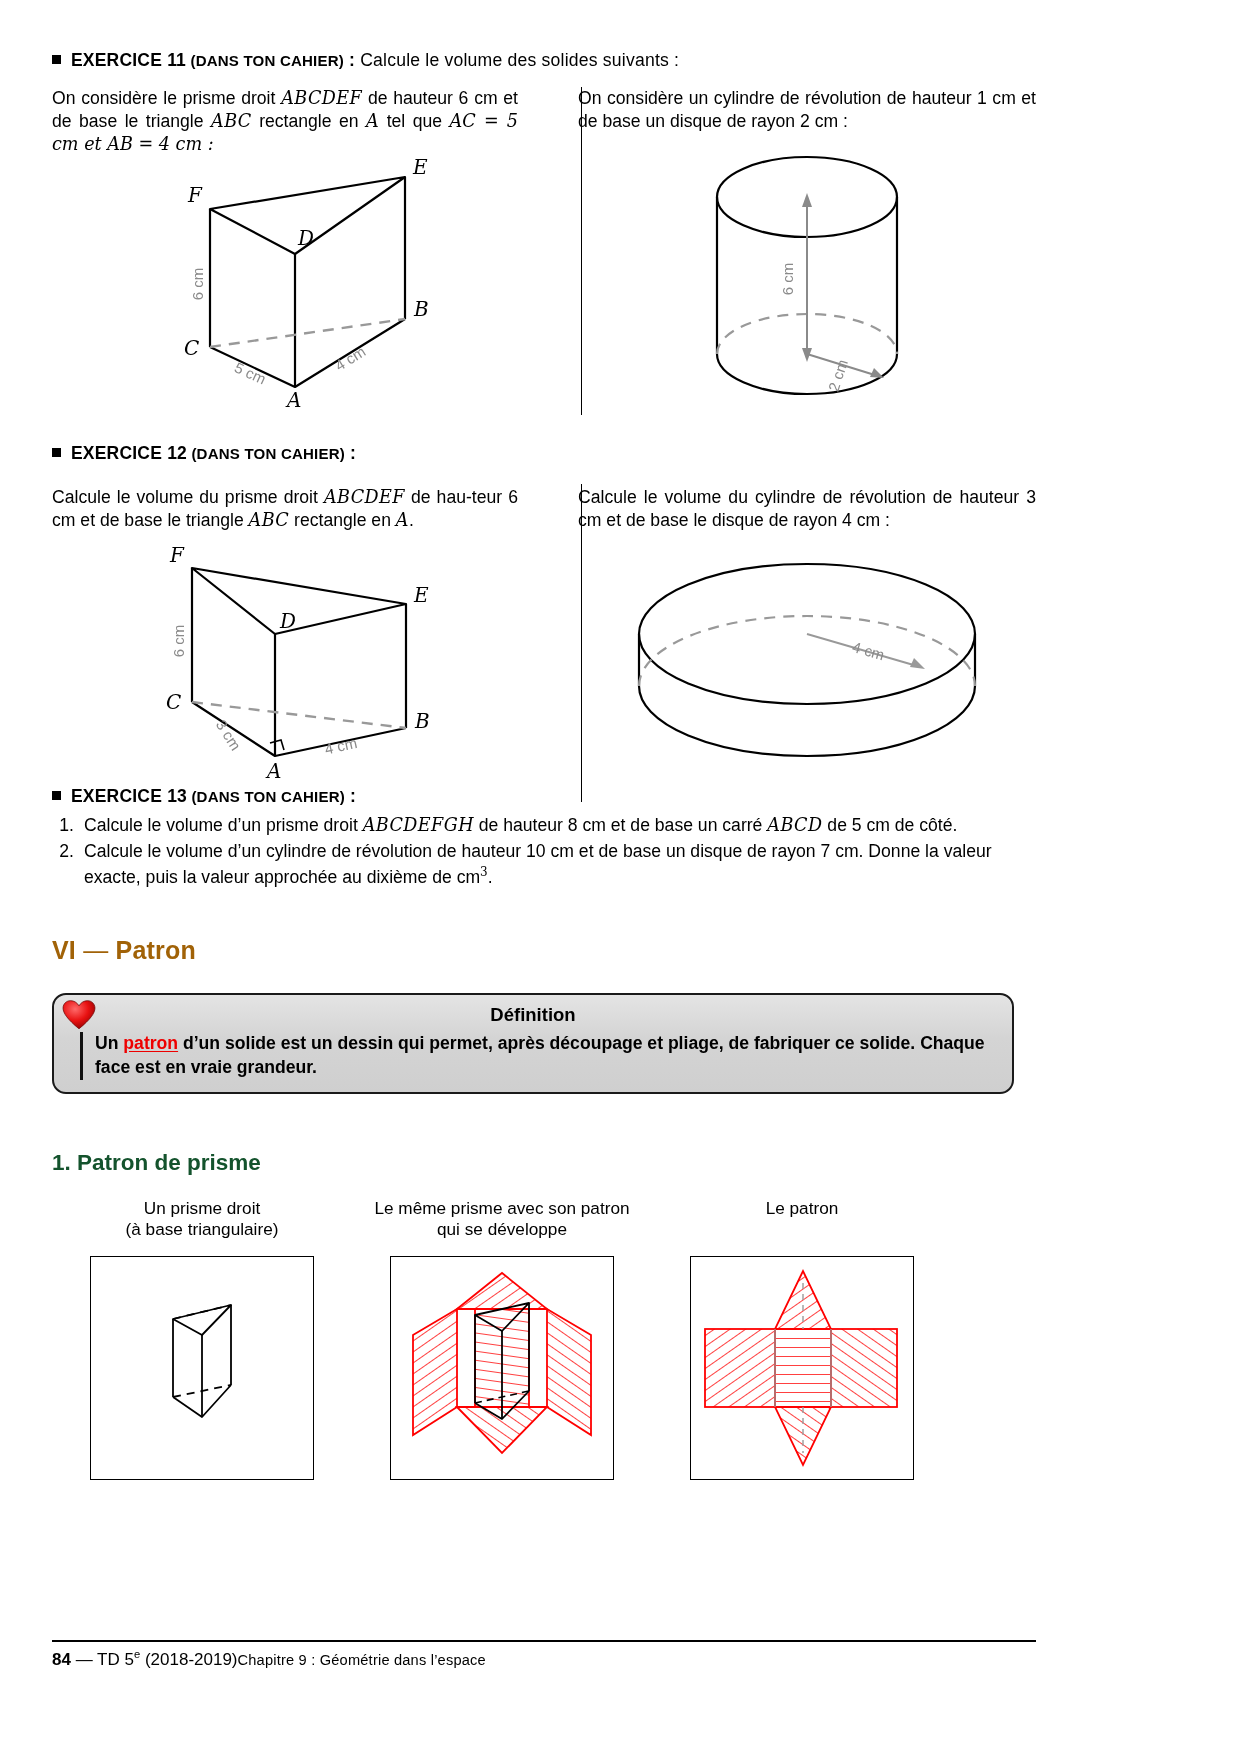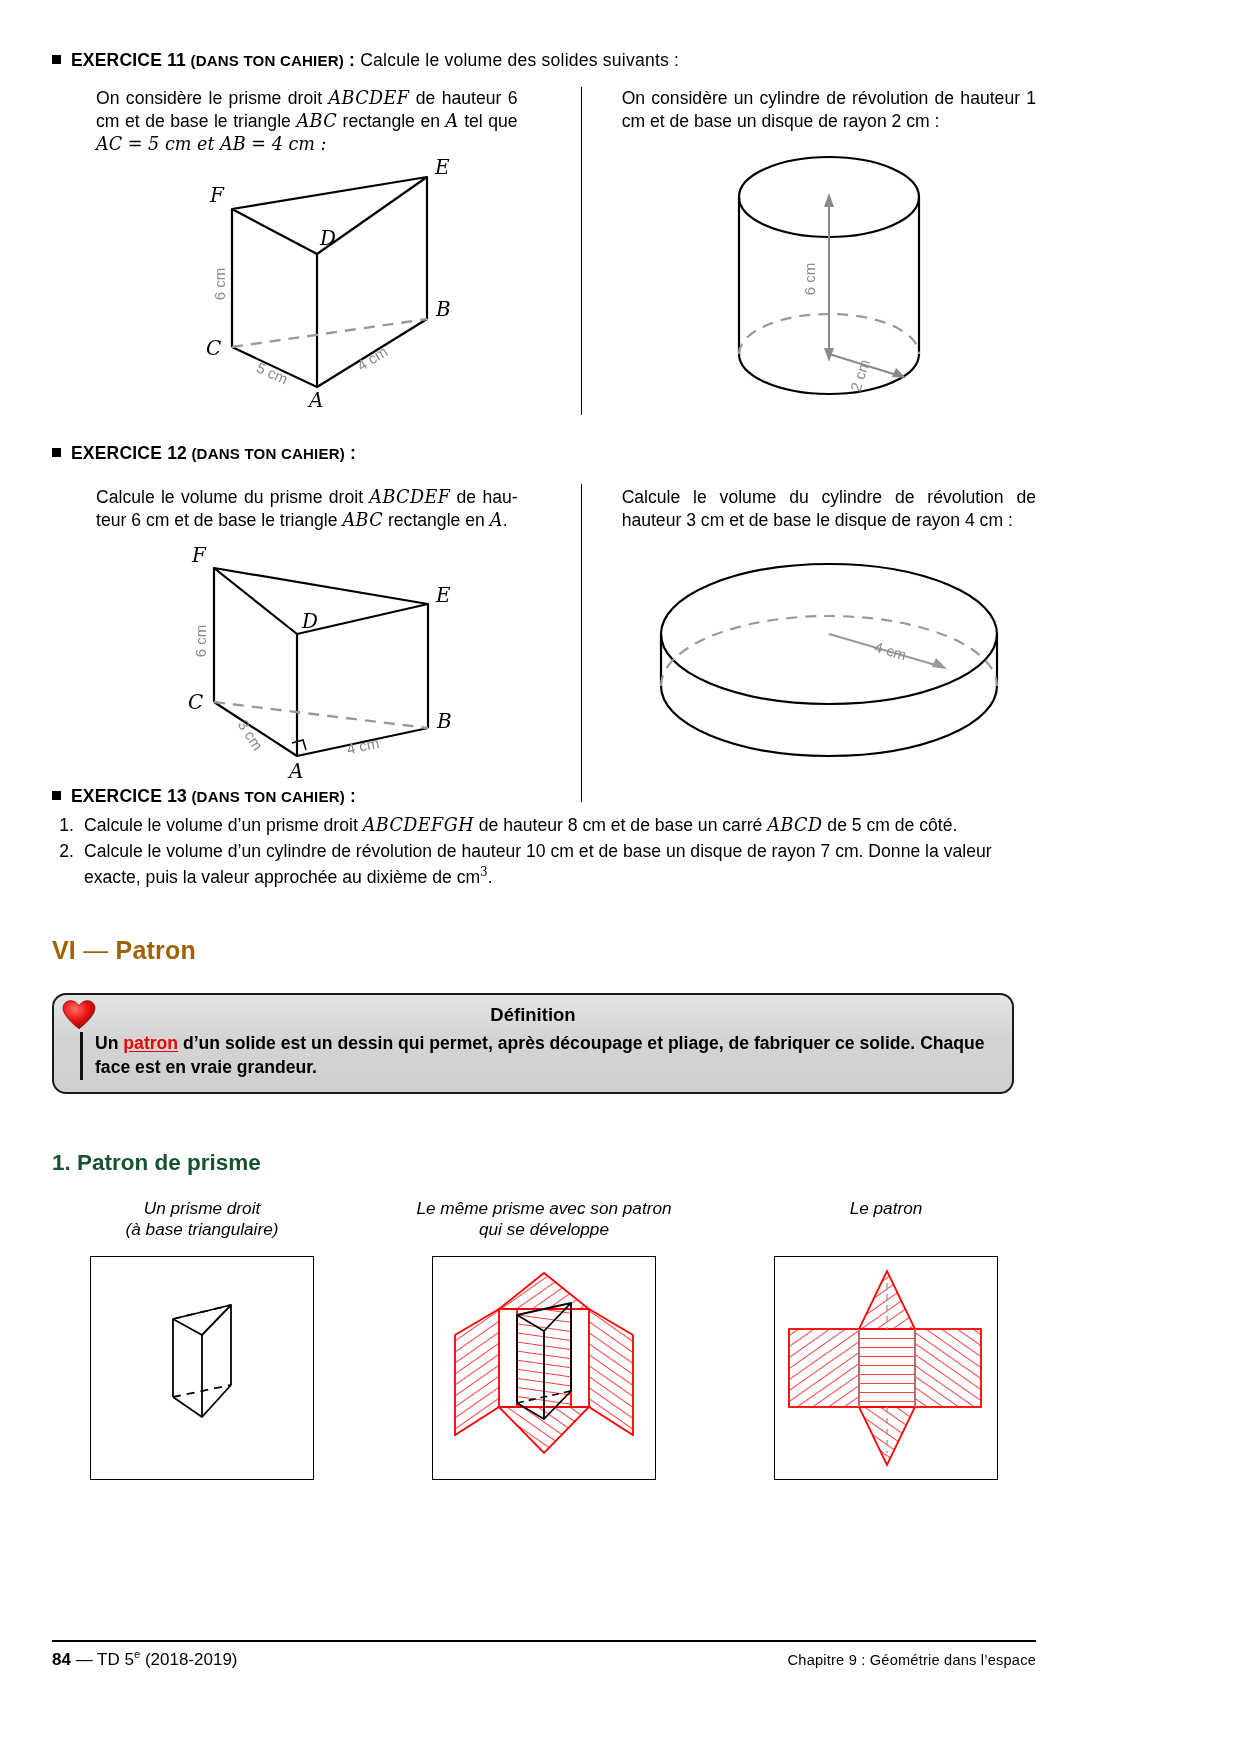--- a/index.html
+++ b/index.html
@@ -42,21 +42,20 @@
 
   
   .two-col{
     display:flex;
     width:984px;
     position:relative;
   }
   .col{
     width:492px;
     box-sizing:border-box;
-    margin-left:44px;
   }
   .col.left{padding-right:26px;}
   .col.right{padding-left:34px;}
   .vrule{
     position:absolute;
     width:1px;background:#000;
   }
   .ptext{
     font-size:17.6px;
     line-height:1.32;
@@ -125,38 +124,36 @@
     color:#14532d;
     font-weight:bold;
     font-size:22.5px;
     margin:0;
   }
 
   
   .patron-row{
     display:flex;
     width:984px;
-    justify-content:space-between;
     align-items:flex-start;
-    font-style:italic;
   }
   .pcell{width:300px;display:flex;flex-direction:column;align-items:center;}
   .pcap{
     font-size:17.2px;text-align:center;line-height:1.26;margin-bottom:10px;
     min-height:48px;
   }
   .pbox{border:1.6px solid #000;background:#fff;}
 
   
   .footrule{
     position:absolute;left:52px;top:1640px;width:984px;height:2px;background:#000;
   }
   .footer{
     position:absolute;left:52px;top:1648px;width:984px;
-    display:flex;justify-content:space-between;align-items:baseline;
+    display:flex;align-items:baseline;
     font-size:17px;
   }
   .pnum{font-weight:bold;}
   .foot-right{letter-spacing:0.2px;}
   .foot-right .sc2{font-size:0.86em;}
   sup.ord{font-size:0.66em;vertical-align:super;}
 </style>
 </head>
 <body>
 

